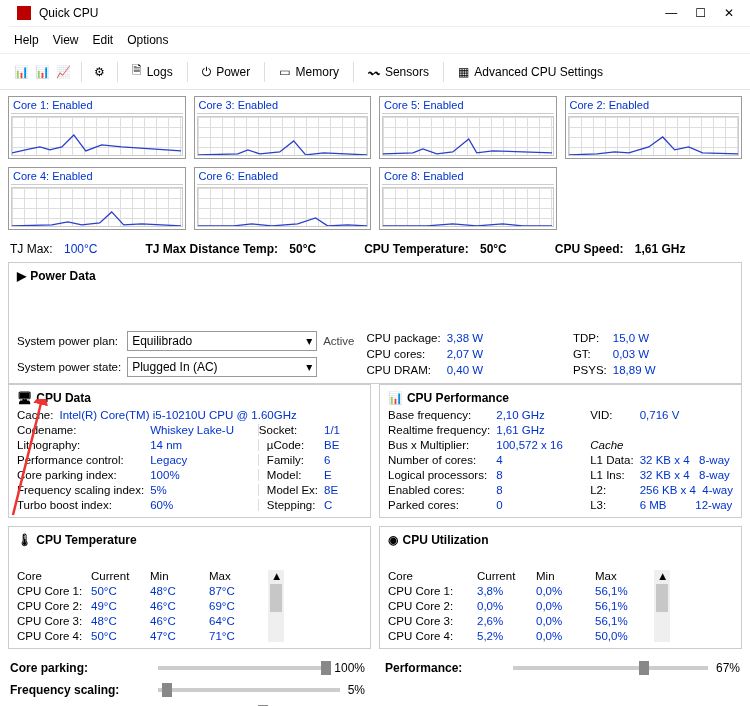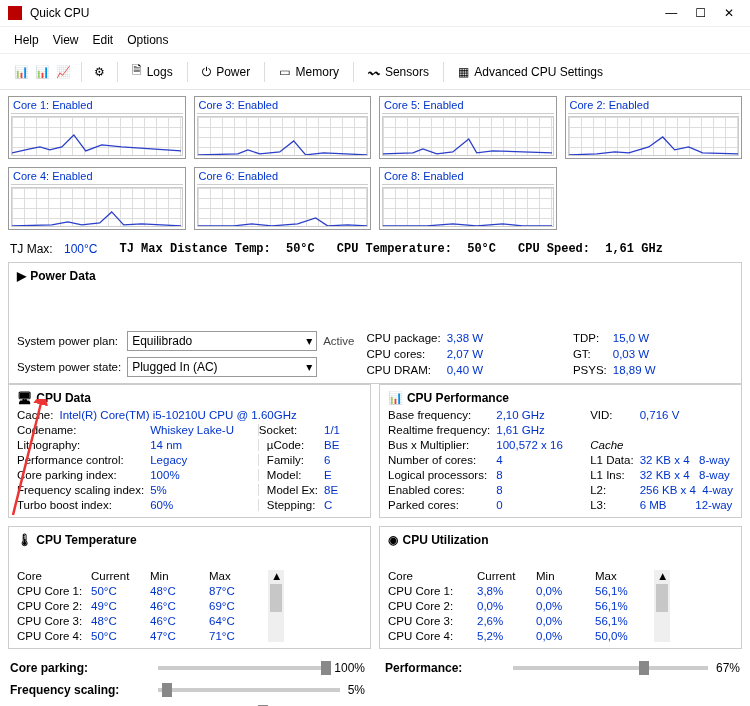--- a/index.html
+++ b/index.html
@@ -1,38 +1,38 @@
 <!DOCTYPE html>
 <html><head>
 <meta charset="utf-8">
 <style>
   * { box-sizing: border-box; margin: 0; padding: 0; }
   body { font-family: "Segoe UI", Tahoma, Arial, sans-serif; font-size: 12px; background: #fff; width: 750px; color: #000; }
-  .titlebar { display: flex; align-items: center; padding: 6px 8px; border-bottom: 1px solid #eee; }
+  .titlebar { display: flex; align-items: center; padding: 6px 8px; border-bottom: 1px solid #eee; margin-left: 9px; }
   .titlebar .logo { width: 14px; height: 14px; background: #b00; margin-right: 8px; }
   .titlebar .title { font-size: 12px; flex: 1; }
   .wincontrols { display: flex; gap: 18px; padding-right: 8px; }
   .wincontrols span { font-family: Arial; cursor: default; }
   .menubar { display: flex; gap: 14px; padding: 6px 14px; border-bottom: 1px solid #eee; font-size: 12px; }
   .toolbar { display: flex; align-items: center; gap: 6px; padding: 5px 14px; border-bottom: 1px solid #e5e5e5; font-size: 12px; }
   .toolbar .sep { width: 1px; height: 20px; background: #ddd; margin: 0 4px; }
   .icon-btn { display: flex; align-items: center; gap: 5px; padding: 2px 4px; }
   .icon-box { width: 15px; height: 15px; display: inline-flex; align-items: center; justify-content: center; }
   .cores-grid { display: grid; grid-template-columns: repeat(4,1fr); gap: 8px; padding: 6px 8px; }
   .core-graph { border: 1px solid #999; padding: 2px; }
   .core-title { color: #0033cc; border-bottom: 1px solid #ccc; padding: 0 2px 2px; font-size: 11px; }
   .graph { height: 40px; background: #fff; border: 1px solid #ccc; position: relative; overflow: hidden; margin-top: 2px; }
   .graph .grid { position: absolute; inset:0;
     background-image: linear-gradient(#ddd 1px, transparent 1px), linear-gradient(90deg,#ddd 1px,transparent 1px);
     background-size: 12px 10px; }
   .graph svg { position: absolute; inset:0; }
   .statsrow { display: flex; padding: 6px 10px; align-items: center; font-size: 12px; gap: 4px; }
   .statsrow .stat { display: flex; align-items: center; gap: 4px; }
   .statsrow .stat .label { font-weight: bold; }
-  .statsrow .stat.sp { margin-left: 18px; font-family: Liberation Mono, monospace; }
+  .statsrow .stat.sp { margin-left: 44px; }
   .links { color: #0033cc; }
   .main { display: grid; grid-template-columns: 1fr 1fr; gap: 8px; padding: 0 8px; }
   .panel { border: 1px solid #ccc; padding: 6px 8px; font-size: 11.5px; position: relative; }
   .panel-title { display: flex; align-items: center; gap: 4px; font-weight: bold; font-size: 12px; margin-bottom: 4px; }
   .kv { display: grid; grid-template-columns: auto 1fr auto auto; row-gap: 3px; column-gap: 6px; align-items: center; }
   .kv .k { color: #000; }
   .kv .v { color: #0033cc; }
   .selectish { border: 1px solid #999; padding: 2px 4px; display: flex; justify-content: space-between; width: 190px; font-size: 12px; }
   .tbl { display: grid; row-gap: 3px; column-gap: 4px; margin-top: 23px; }
   .tbl .hd { font-weight: normal; }

